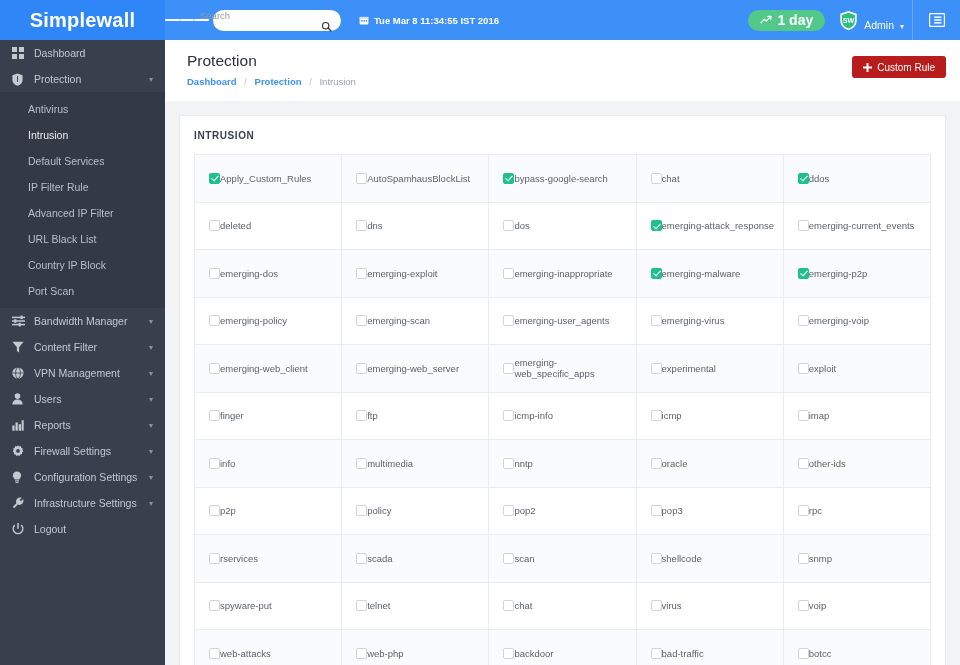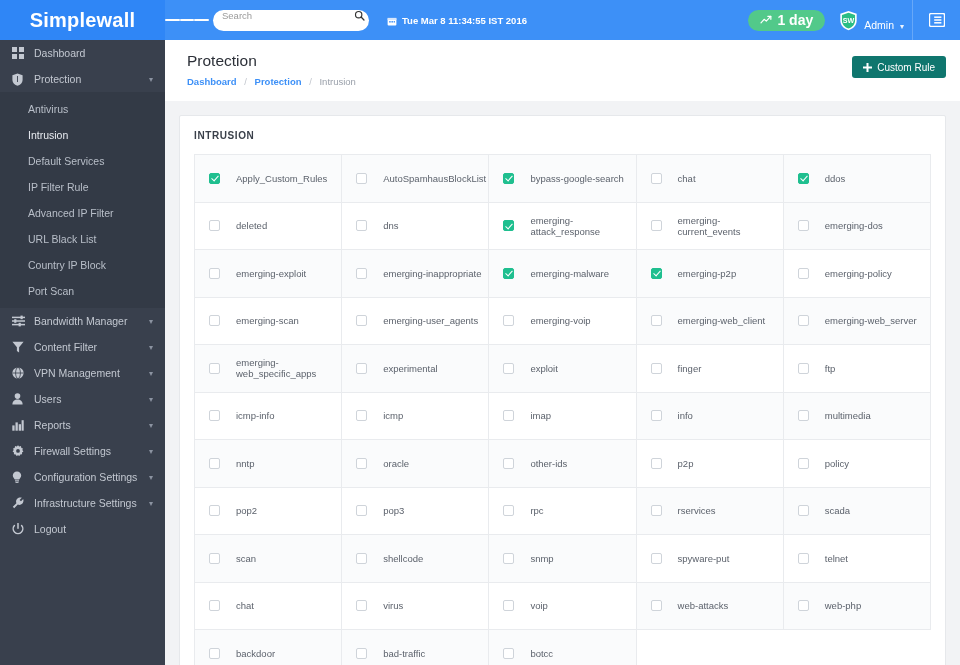--- a/index.html
+++ b/index.html
@@ -20,32 +20,32 @@
     width: 165px; height: 40px; background: #2f86f6;
     display: flex; align-items: center; justify-content: center;
     color: #ffffff; font-size: 20px; font-weight: bold; letter-spacing: .2px;
   }
   .hamburger {
     width: 44px; height: 40px; display: flex; align-items: center; justify-content: center;
     cursor: pointer;
   }
   .hamburger span { display: block; width: 15px; height: 2px; background: #fff; margin: 2px 0; border-radius: 1px; }
   .search-wrap {
-    width: 156px; height: 21px; background: #fff; border-radius: 11px;
-    display: flex; align-items: flex-start; padding: 0 9px; margin-left: 4px;
+    width: 128px; height: 21px; background: #fff; border-radius: 11px;
+    display: flex; align-items: flex-end; padding: 0 9px; margin-left: 4px; flex-direction: column;
   }
   .search-wrap input {
     border: 0; outline: 0; flex: 1; font-size: 9.5px; color: #555;
     font-family: "Liberation Sans", sans-serif; background: transparent;
   }
   .search-wrap input::placeholder { color: #9a9a9a; }
   .ico-search { width: 11px; height: 11px; flex: 0 0 auto; }
   .clock {
     margin-left: 18px; color: #fff; font-size: 9.5px; font-weight: bold;
-    display: flex; align-items: flex-end; gap: 5px; white-space: nowrap;
+    display: flex; align-items: flex-start; gap: 5px; white-space: nowrap;
   }
   .ico-cal { width: 10px; height: 10px; }
   .spacer { flex: 1; }
   .badge-day {
     background: #52c98a; color: #fff; border-radius: 11px;
     height: 21px; padding: 0 12px; display: flex; align-items: center; gap: 5px;
     font-size: 14px; font-weight: bold; cursor: pointer;
   }
   .ico-trend { width: 12px; height: 10px; }
   .admin {
@@ -80,21 +80,21 @@
 
   
   .main { position: absolute; top: 40px; left: 165px; right: 0; bottom: 0; overflow: hidden; }
   .pagehead { background: #fff; padding: 12px 22px 14px 22px; position: relative; }
   .pagetitle { font-size: 15.5px; color: #2c3038; font-weight: normal; }
   .crumbs { margin-top: 6px; font-size: 9.5px; color: #9aa0aa; }
   .crumbs a { color: #3d90f7; text-decoration: none; font-weight: bold; cursor: pointer; }
   .crumbs .sep { margin: 0 5px; color: #c2c6cd; }
   .btn-custom {
     position: absolute; right: 14px; top: 16px;
-    background: #0f766e; color: #fff; border: 0; border-radius: 3px;
+    background: #b91c1c; color: #fff; border: 0; border-radius: 3px;
     height: 22px; padding: 0 11px; font-size: 10px; cursor: pointer;
     display: flex; align-items: center; gap: 5px;
     font-family: "Liberation Sans", sans-serif;
   }
   .content { padding: 14px; }
   .card {
     background: #fff; border: 1px solid #e6e8eb; border-radius: 2px;
     padding: 14px 14px 0 14px;
   }
   .card-title {
@@ -110,21 +110,21 @@
   .cbox {
     width: 11px; height: 11px; border: 1px solid #cfd4da; border-radius: 2px;
     background: #fff; flex: 0 0 11px; position: relative; cursor: pointer;
   }
   .cbox.on { background: #1fbf8f; border-color: #1fbf8f; }
   .cbox.on::after {
     content: ""; position: absolute; left: 3px; top: 0.5px;
     width: 3px; height: 6px; border: solid #fff; border-width: 0 1.6px 1.6px 0;
     transform: rotate(42deg);
   }
-  .clabel { margin-left: 16px; font-size: 9.5px; color: #5c626c; cursor: pointer; }
+  .clabel { margin-left: 0; font-size: 9.5px; color: #5c626c; cursor: pointer; }
 </style>
 </head>
 <body>
 
 <div class="app">
 
   <div class="topbar">
     <div class="brand">Simplewall</div>
 
     <div class="hamburger">
@@ -373,20 +373,24 @@
             </div>
             <div class="cell">
               <span class="cbox"></span>
               <span class="clabel">deleted</span>
             </div>
             <div class="cell">
               <span class="cbox"></span>
               <span class="clabel">dns</span>
             </div>
             <div class="cell">
+              <span class="cbox"></span>
+              <span class="clabel">dos</span>
+            </div>
+            <div class="cell">
               <span class="cbox on"></span>
               <span class="clabel">emerging-attack_response</span>
             </div>
             <div class="cell">
               <span class="cbox"></span>
               <span class="clabel">emerging-current_events</span>
             </div>
             <div class="cell alt">
               <span class="cbox"></span>
               <span class="clabel">emerging-dos</span>
@@ -414,20 +418,24 @@
             <div class="cell">
               <span class="cbox"></span>
               <span class="clabel">emerging-scan</span>
             </div>
             <div class="cell">
               <span class="cbox"></span>
               <span class="clabel">emerging-user_agents</span>
             </div>
             <div class="cell">
               <span class="cbox"></span>
+              <span class="clabel">emerging-virus</span>
+            </div>
+            <div class="cell">
+              <span class="cbox"></span>
               <span class="clabel">emerging-voip</span>
             </div>
             <div class="cell alt">
               <span class="cbox"></span>
               <span class="clabel">emerging-web_client</span>
             </div>
             <div class="cell alt">
               <span class="cbox"></span>
               <span class="clabel">emerging-web_server</span>
             </div>

